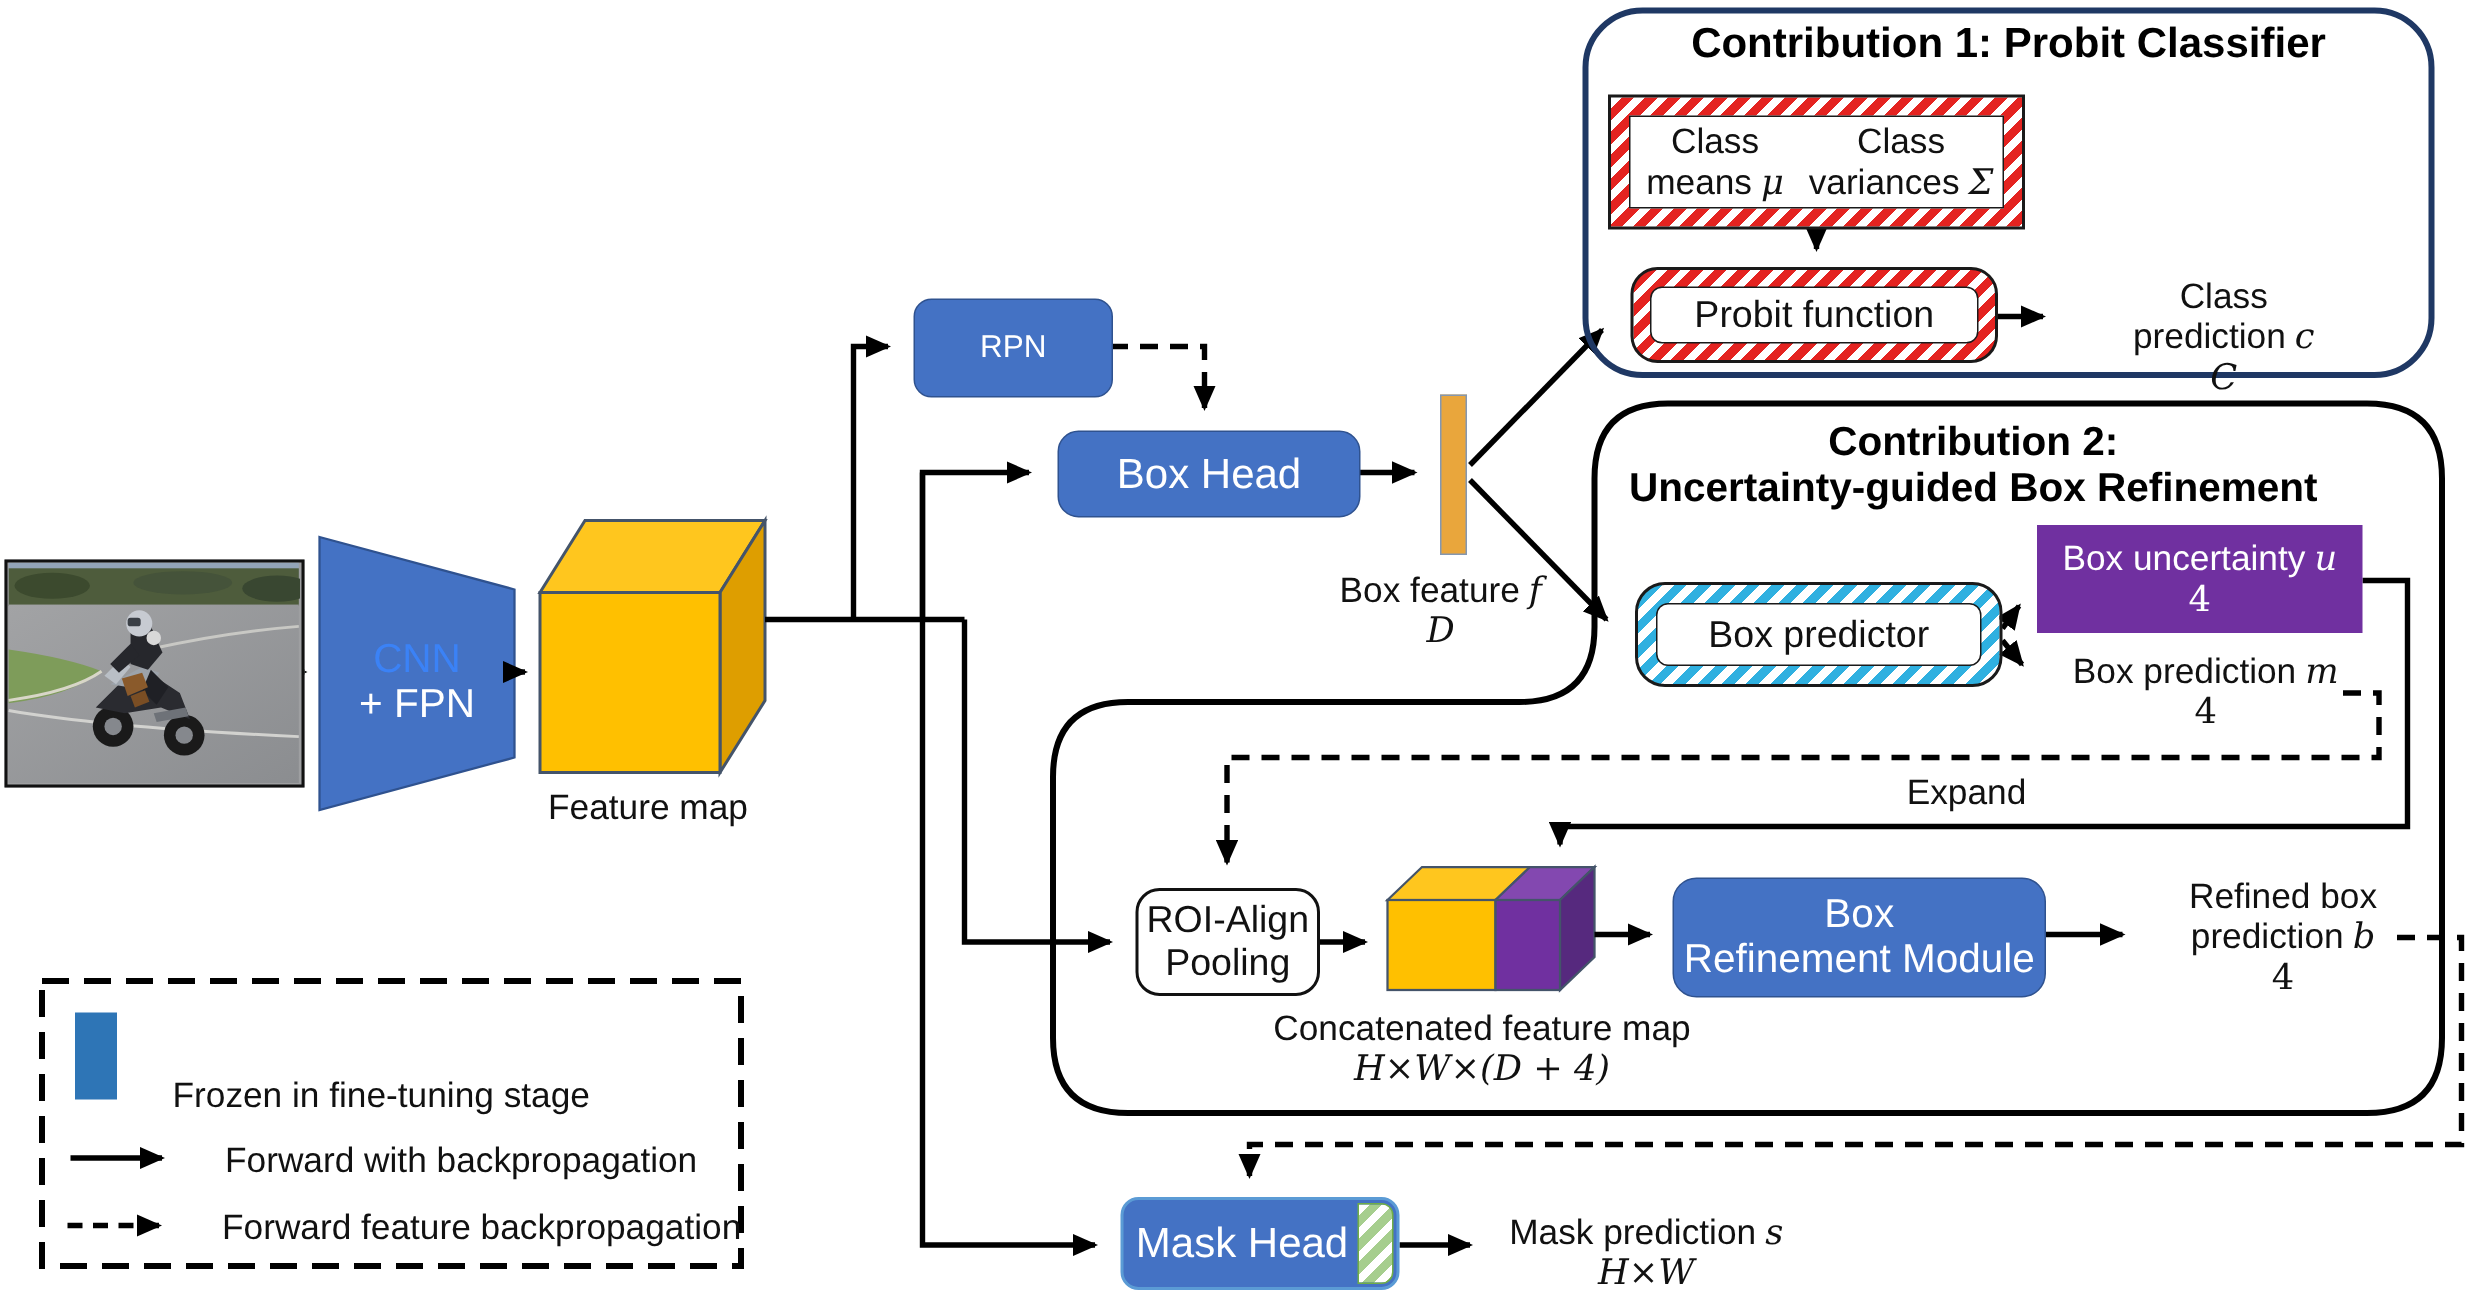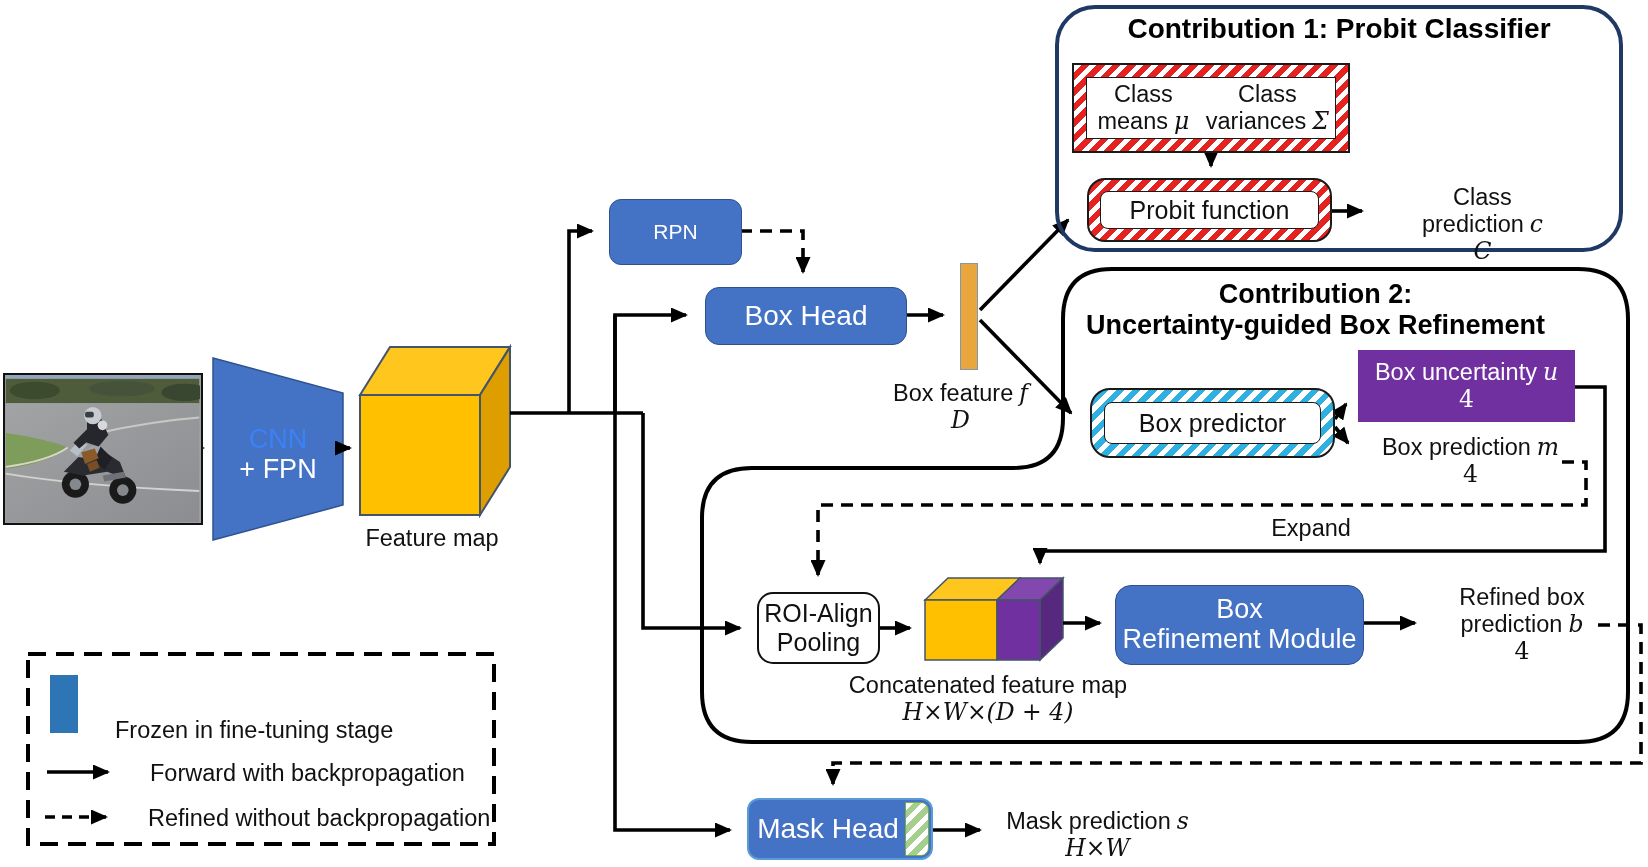--- a/index.html
+++ b/index.html
@@ -240,15 +240,15 @@
   <div class="abs ctr" style="left:1000px;top:808px;width:195px;">
     <div class="lbl">
       <span>Mask prediction</span><i class="math">s</i>
     </div>
     <div class="lbl mathline">H×W</div>
   </div>
 
   <div class="abs" style="left:50px;top:675px;width:28px;height:58px;background:#2E75B6;"></div>
   <div class="abs lbl" style="left:98px;top:717px;margin-left:17px;">Frozen in fine-tuning stage</div>
   <div class="abs lbl" style="left:150px;top:760px;">Forward with backpropagation</div>
-  <div class="abs lbl" style="left:148px;top:805px;">Refined without backpropagation</div>
+  <div class="abs lbl" style="left:148px;top:805px;">Forward feature backpropagation</div>
 
 </div>
 
 </body></html>

